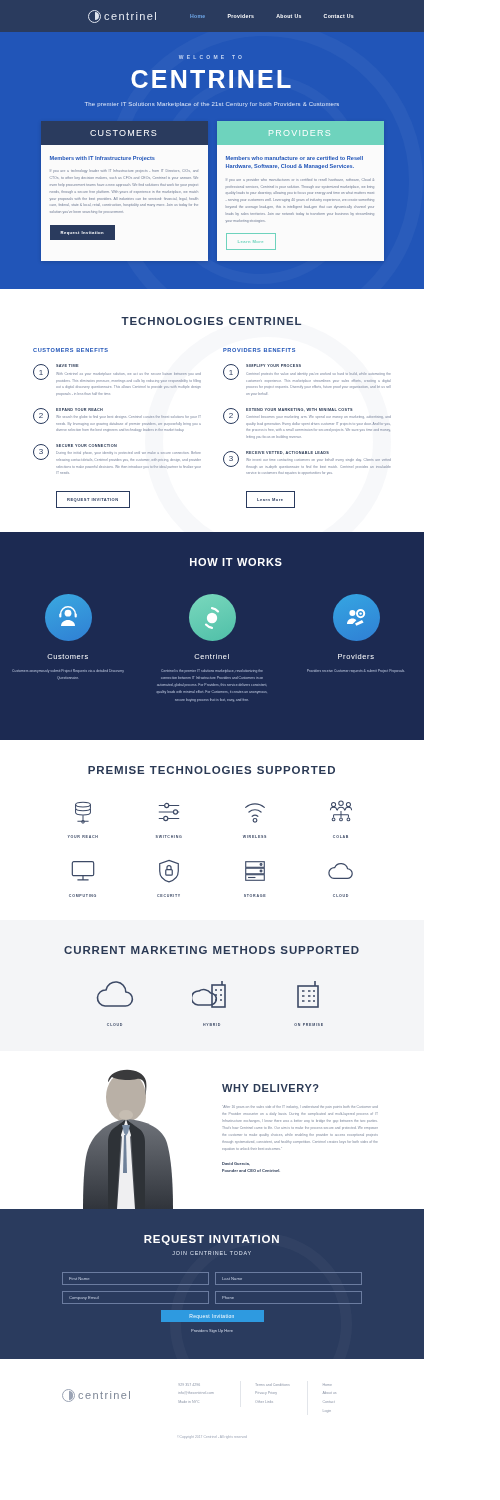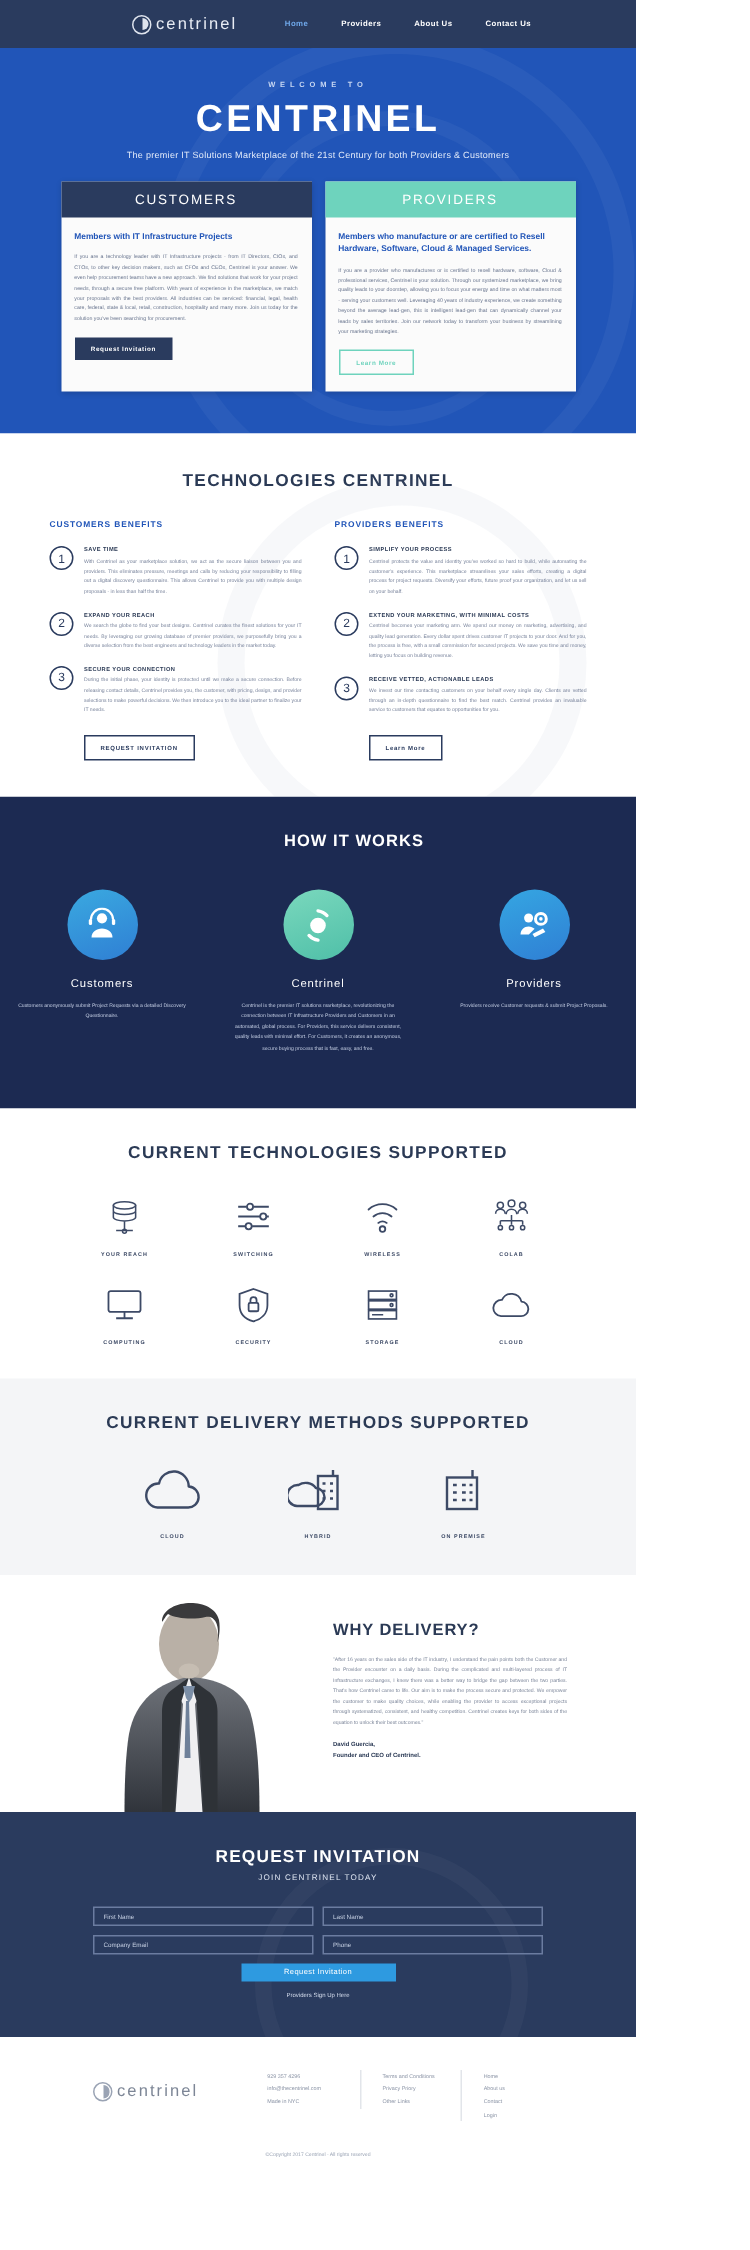--- a/index.html
+++ b/index.html
@@ -334,21 +334,21 @@
             <path d="M11 17.6l7-3.6 1.6 2.4-7.2 3.4z"></path>
           </svg>
         </div>
         <div class="hiw-name">Providers</div>
         <div class="hiw-text">Providers receive Customer requests &amp; submit Project Proposals.</div>
       </div>
     </div>
   </div>
 
   <div class="tech">
-    <div class="sec-title">CURRENT TECHNOLOGIES SUPPORTED</div>
+    <div class="sec-title">PREMISE TECHNOLOGIES SUPPORTED</div>
     <div class="grid4">
       <div class="g-item">
         <div class="g-icon">
           <svg width="26" height="26" viewBox="0 0 28 28" fill="none" stroke="#3d4a66" stroke-width="1.1">
             <ellipse cx="14" cy="6" rx="8" ry="2.6"></ellipse>
               <path d="M6 6v4c0 1.4 3.6 2.6 8 2.6s8-1.2 8-2.6V6"></path>
             <path d="M6 10.6v4c0 1.4 3.6 2.6 8 2.6s8-1.2 8-2.6v-4"></path>
             <path d="M14 17.4v3.4M8 24h12M14 20.8v3.2"></path>
               <circle cx="14" cy="24.6" r="1.4"></circle>
           </svg>
@@ -429,21 +429,21 @@
           <svg width="28" height="26" viewBox="0 0 30 24" fill="none" stroke="#3d4a66" stroke-width="1.3">
             <path d="M7.5 20h14a5.2 5.2 0 0 0 .6-10.4A7.4 7.4 0 0 0 8.2 8.4 5.8 5.8 0 0 0 7.5 20z" stroke-linejoin="round"></path>
           </svg>
         </div>
         <div class="g-label">CLOUD</div>
       </div>
     </div>
   </div>
 
   <div class="delivery">
-    <div class="sec-title">CURRENT DELIVERY METHODS SUPPORTED</div>
+    <div class="sec-title">CURRENT MARKETING METHODS SUPPORTED</div>
     <div class="grid3">
       <div class="g-item">
         <div class="g-icon">
           <svg width="40" height="32" viewBox="0 0 40 32" fill="none" stroke="#3d4a66" stroke-width="1.6">
             <path d="M10 26h20a7 7 0 0 0 .8-14A10 10 0 0 0 11 10 8 8 0 0 0 10 26z" stroke-linejoin="round"></path>
           </svg>
         </div>
         <div class="g-label">CLOUD</div>
       </div>
       <div class="g-item">

